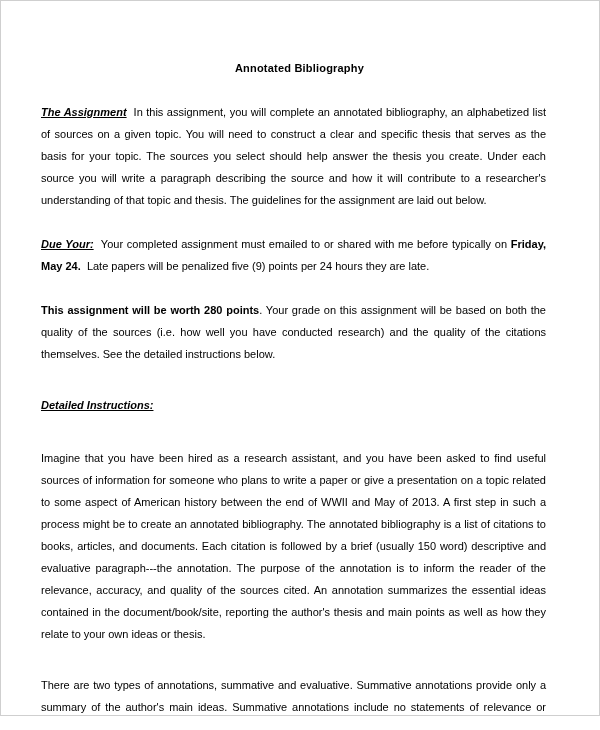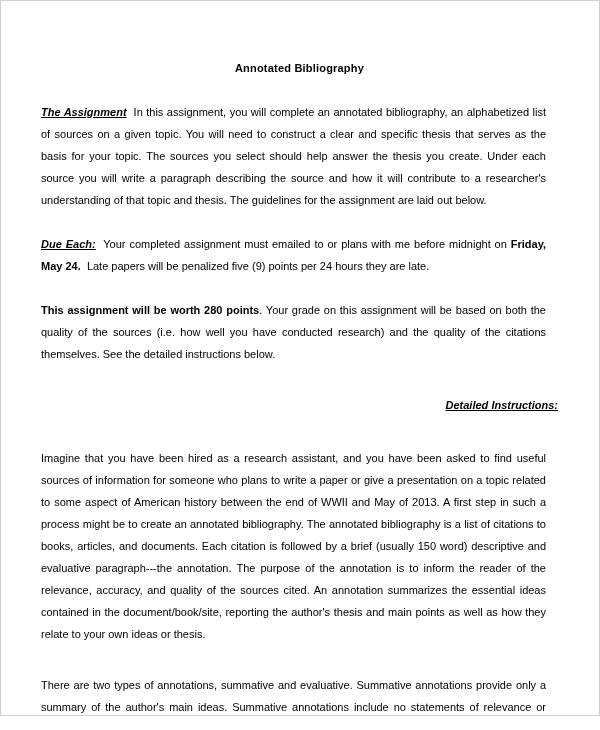--- a/index.html
+++ b/index.html
@@ -56,40 +56,39 @@
   }
   .heading-biu {
     font-size: 11px;
     line-height: 22px;
     font-weight: bold;
     font-style: italic;
     text-decoration: underline;
     color: #000000;
     margin: 0 0 31px 0;
     display: block;
-    text-align: right;
   }
   .sp {
     white-space: pre;
   }
 </style>
 </head>
 <body>
 
 <div class="page">
   <div class="doc-body">
 
     <div class="doc-title">Annotated Bibliography</div>
 
     <p class="para">
       <span class="lead-biu">The Assignment</span><span class="sp">  </span><span>In this assignment, you will complete an annotated bibliography, an alphabetized list of sources on a given topic. You will need to construct a clear and specific thesis that serves as the basis for your topic. The sources you select should help answer the thesis you create. Under each source you will write a paragraph describing the source and how it will contribute to a researcher's understanding of that topic and thesis. The guidelines for the assignment are laid out below.</span>
     </p>
 
     <p class="para">
-      <span class="lead-biu">Due Each:</span><span class="sp">  </span><span>Your completed assignment must emailed to or plans with me before midnight on </span><span class="inline-b">Friday, May 24.</span><span class="sp">  </span><span>Late papers will be penalized five (9) points per 24 hours they are late.</span>
+      <span class="lead-biu">Due Your:</span><span class="sp">  </span><span>Your completed assignment must emailed to or shared with me before typically on </span><span class="inline-b">Friday, May 24.</span><span class="sp">  </span><span>Late papers will be penalized five (9) points per 24 hours they are late.</span>
     </p>
 
     <p class="para gap-lg">
       <span class="lead-b">This assignment will be worth 280 points</span><span>. Your grade on this assignment will be based on both the quality of the sources (i.e. how well you have conducted research) and the quality of the citations themselves. See the detailed instructions below.</span>
     </p>
 
     <span class="heading-biu">Detailed Instructions:</span>
 
     <p class="para gap-lg">Imagine that you have been hired as a research assistant, and you have been asked to find useful sources of information for someone who plans to write a paper or give a presentation on a topic related to some aspect of American history between the end of WWII and May of 2013.  A first step in such a process might be to create an annotated bibliography.  The annotated bibliography is a list of citations to books, articles, and documents. Each citation is followed by a brief (usually 150 word) descriptive and evaluative paragraph---the annotation. The purpose of the annotation is to inform the reader of the relevance, accuracy, and quality of the sources cited. An annotation summarizes the essential ideas contained in the document/book/site, reporting the author's thesis and main points as well as how they relate to your own ideas or thesis.</p>
 

